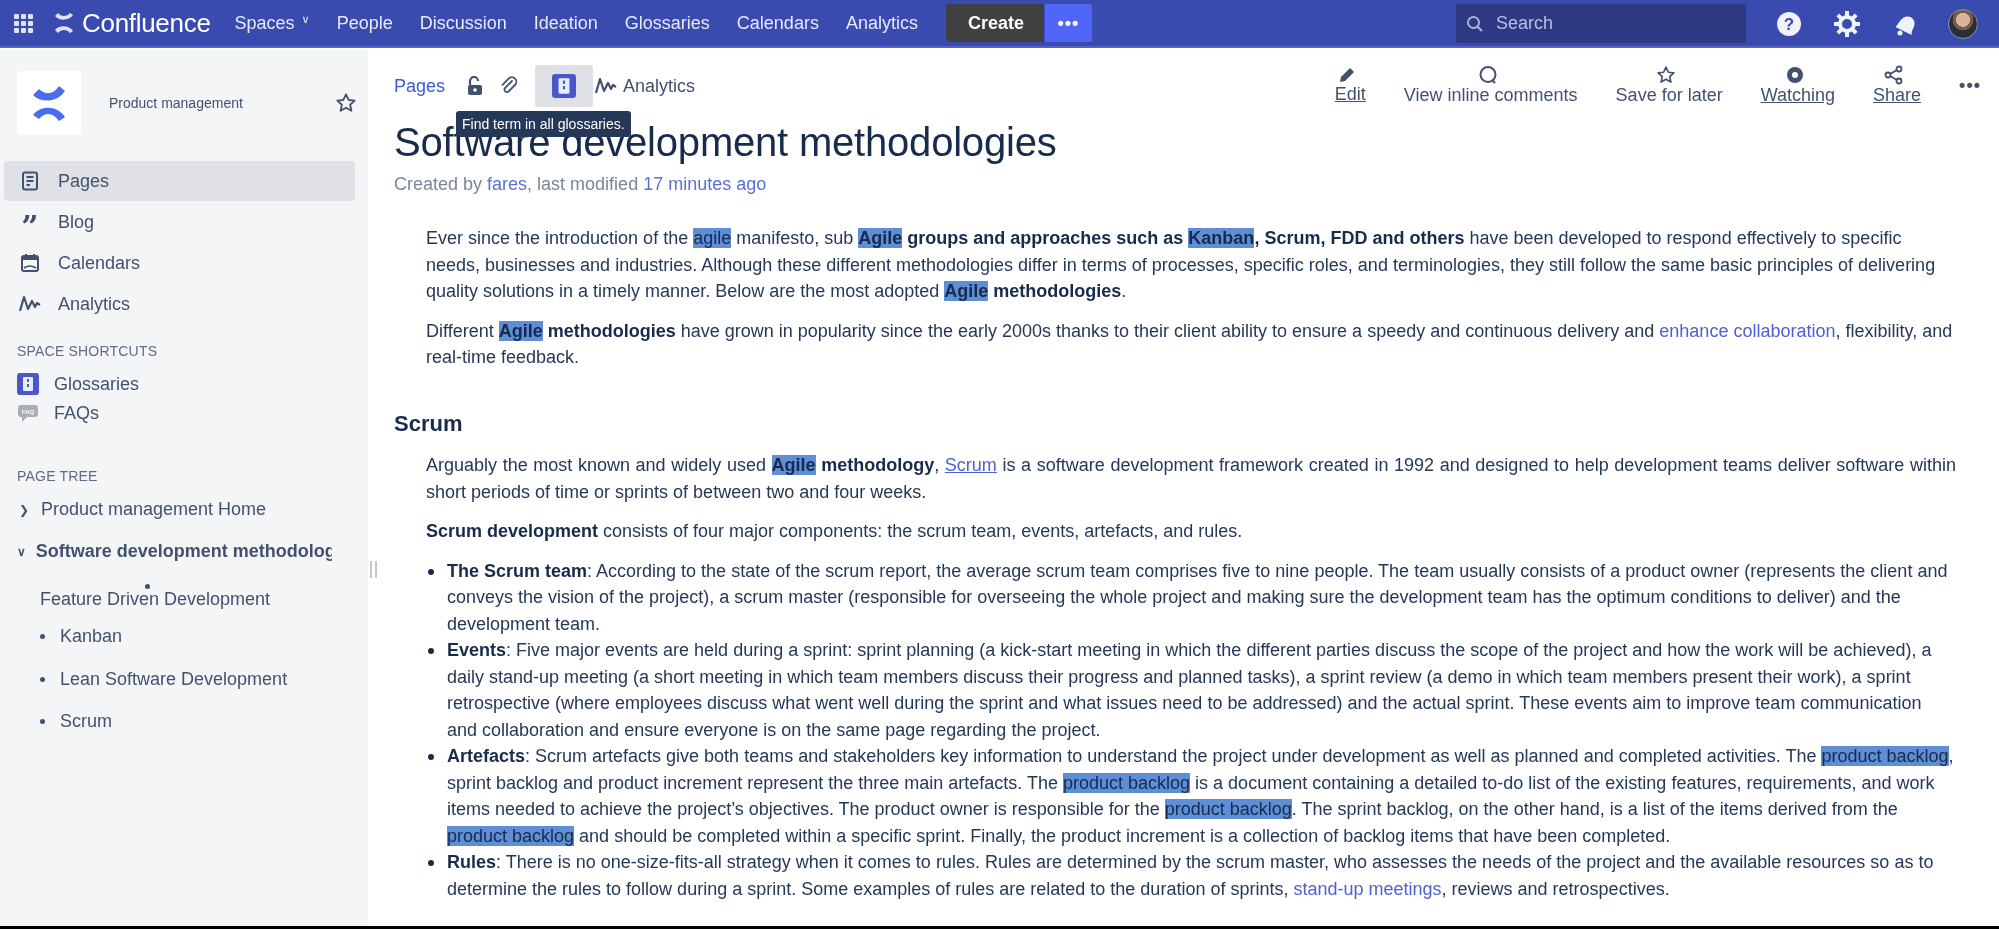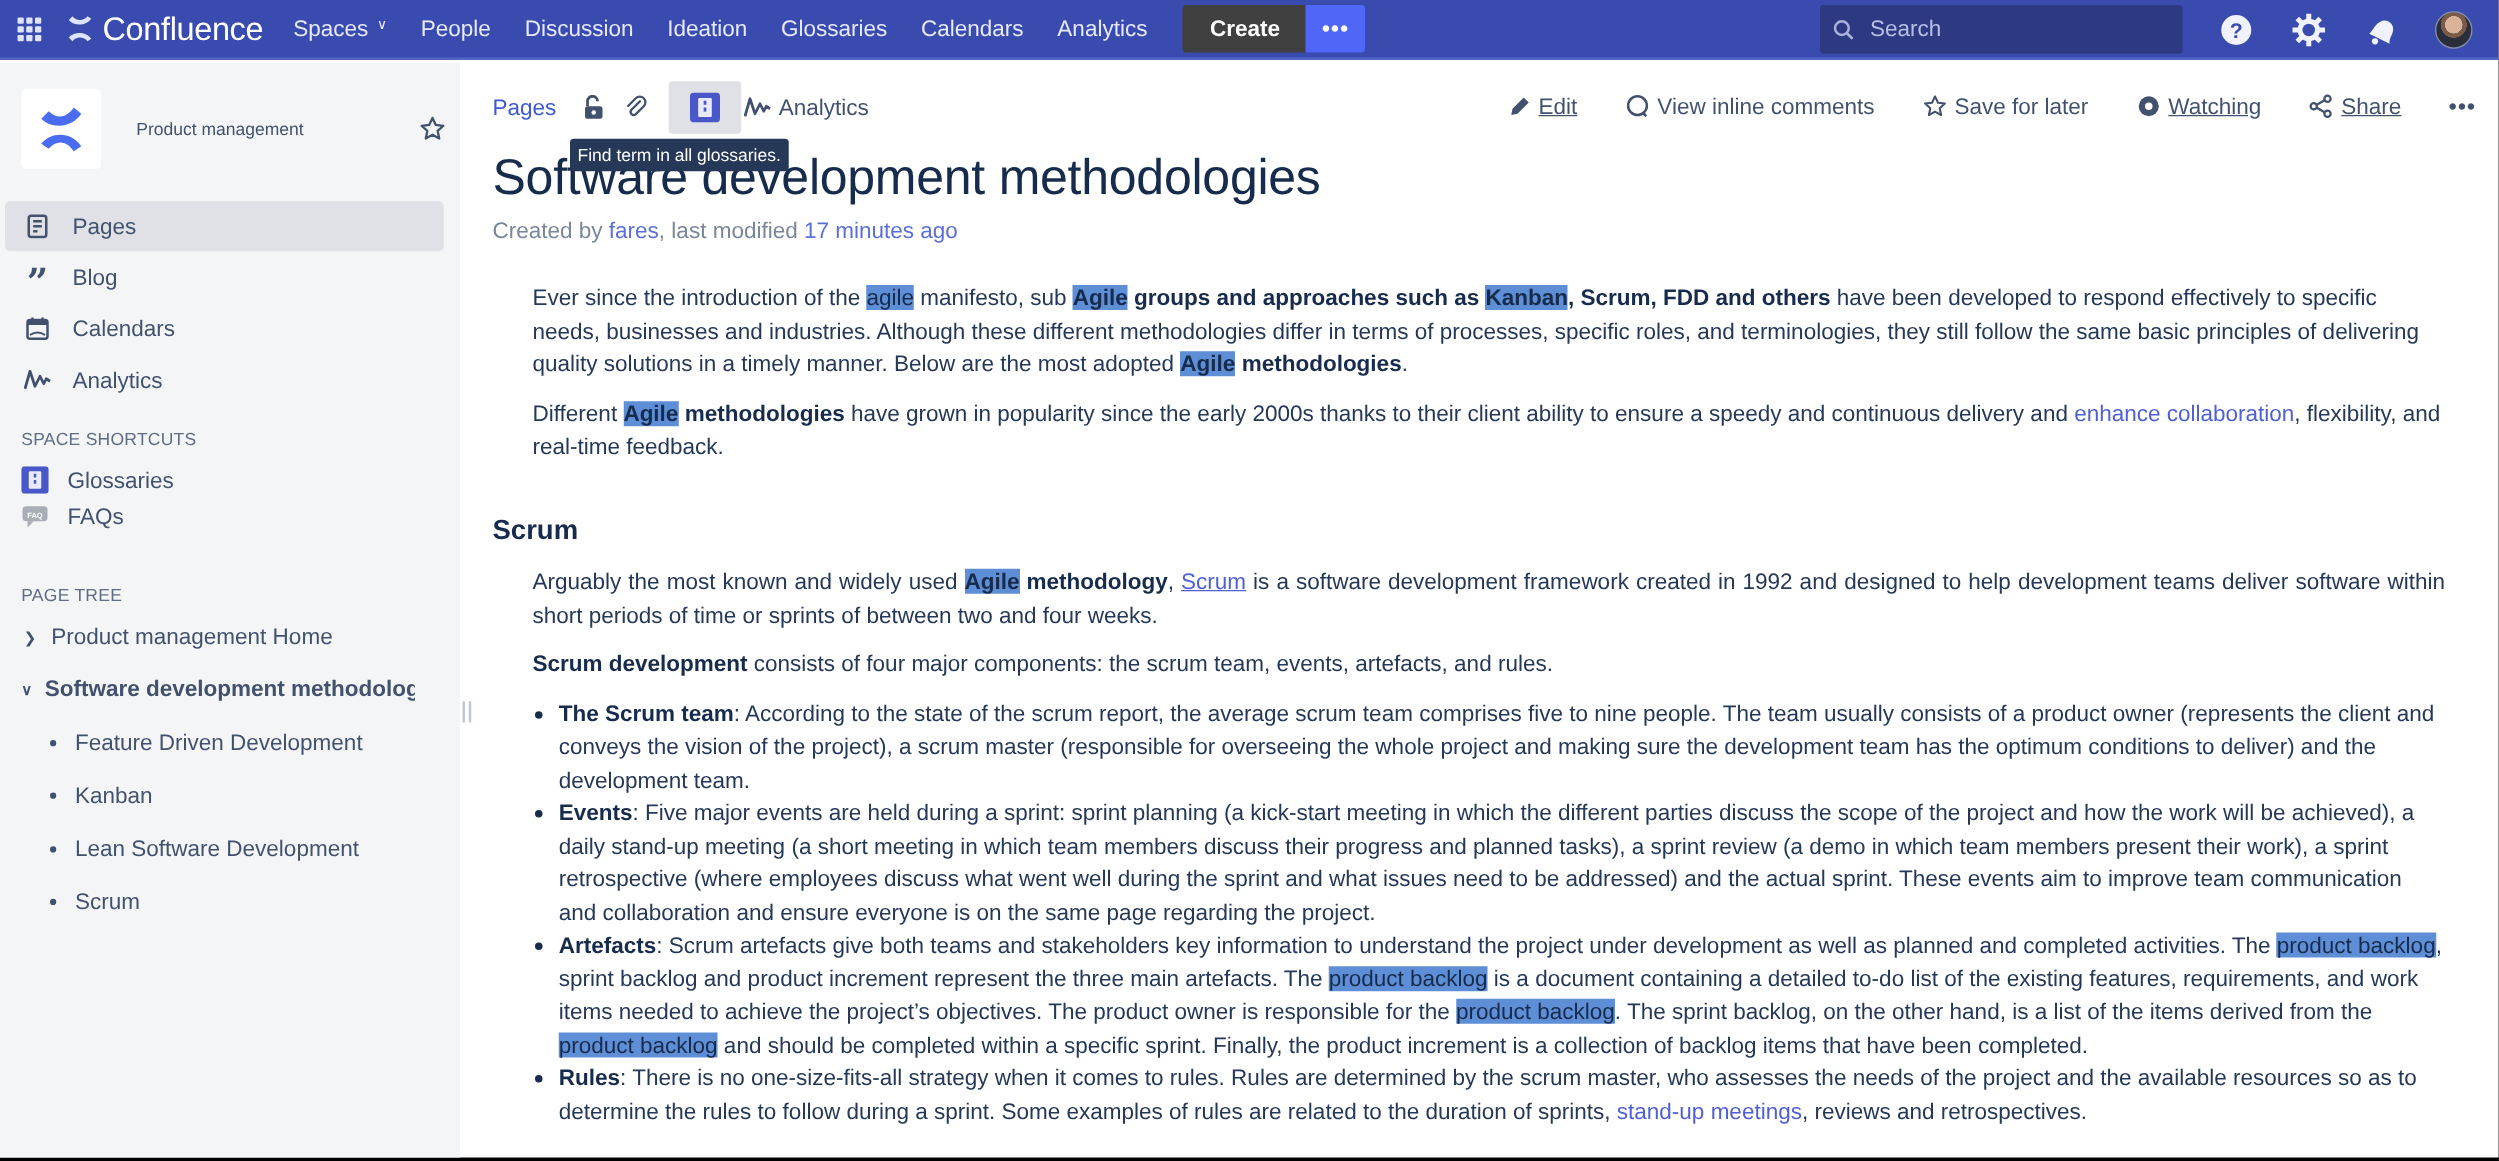--- a/index.html
+++ b/index.html
@@ -48,21 +48,21 @@
 
   
   .page-toolbar { position: absolute; left: 394px; top: 64px; height: 44px; display: flex; align-items: center; }
   .crumb { color: #3d5ad6; font-size: 18px; }
   .tb-icon { width: 24px; height: 24px; display: flex; align-items: center; justify-content: center; margin-left: 10px; }
   .glossary-btn { width: 58px; height: 42px; background: #dfe1e6; border-radius: 3px; display: flex; align-items: center; justify-content: center; margin-left: 14px; }
   .analytics-link { display: flex; align-items: center; color: #42526e; font-size: 18px; margin-left: 0; }
   .analytics-link svg { margin: 0 6px 0 2px; }
   .tooltip { position: absolute; left: 456px; top: 111px; background: #253858; color: #fff; font-size: 14px; padding: 5px 6px; border-radius: 3px; z-index: 5; white-space: nowrap; }
   .actions { position: absolute; right: 18px; top: 68px; display: flex; align-items: center; height: 34px; }
-  .action { display: flex; align-items: center; font-size: 18px; color: #42526e; margin-left: 38px; cursor: pointer; }
+  .action { display: flex; align-items: center; font-size: 18px; color: #42526e; margin-left: 38px; cursor: pointer; flex-direction: column; }
   .action svg { margin-right: 6px; }
   .action u { text-decoration: underline; }
   .more-dots { margin-left: 38px; color: #42526e; font-weight: bold; font-size: 18px; letter-spacing: 1px; }
 
   
   .content { position: absolute; left: 394px; top: 118px; width: 1562px; }
   h1.title { font-size: 40px; font-weight: normal; color: #172b4d; letter-spacing: -0.2px; line-height: 48px; }
   .byline { margin-top: 8px; font-size: 18px; color: #7a869a; }
   .byline a { color: #5b6fd6; text-decoration: none; }
   .body { margin-top: 30px; font-size: 18px; line-height: 26.5px; color: #253858; }
@@ -232,21 +232,21 @@
 
     <div class="section-label" style="top:418px;">PAGE TREE</div>
     <div class="tree-item" style="top:449px;">
       <span class="tw">❯</span>
       <span>Product management Home</span>
     </div>
     <div class="tree-item bold" style="top:491px;">
       <span class="tw" style="font-weight:bold;">∨</span>
       <span>Software development methodologies</span>
     </div>
-    <div class="tree-child" style="top:534px;">
+    <div class="tree-child" style="top:534px;flex-direction:column;">
         <span class="bullet"></span>
         <span>Feature Driven Development</span>
       </div>
     <div class="tree-child" style="top:576px;">
         <span class="bullet"></span>
         <span>Kanban</span>
       </div>
     <div class="tree-child" style="top:619px;">
         <span class="bullet"></span>
         <span>Lean Software Development</span>

